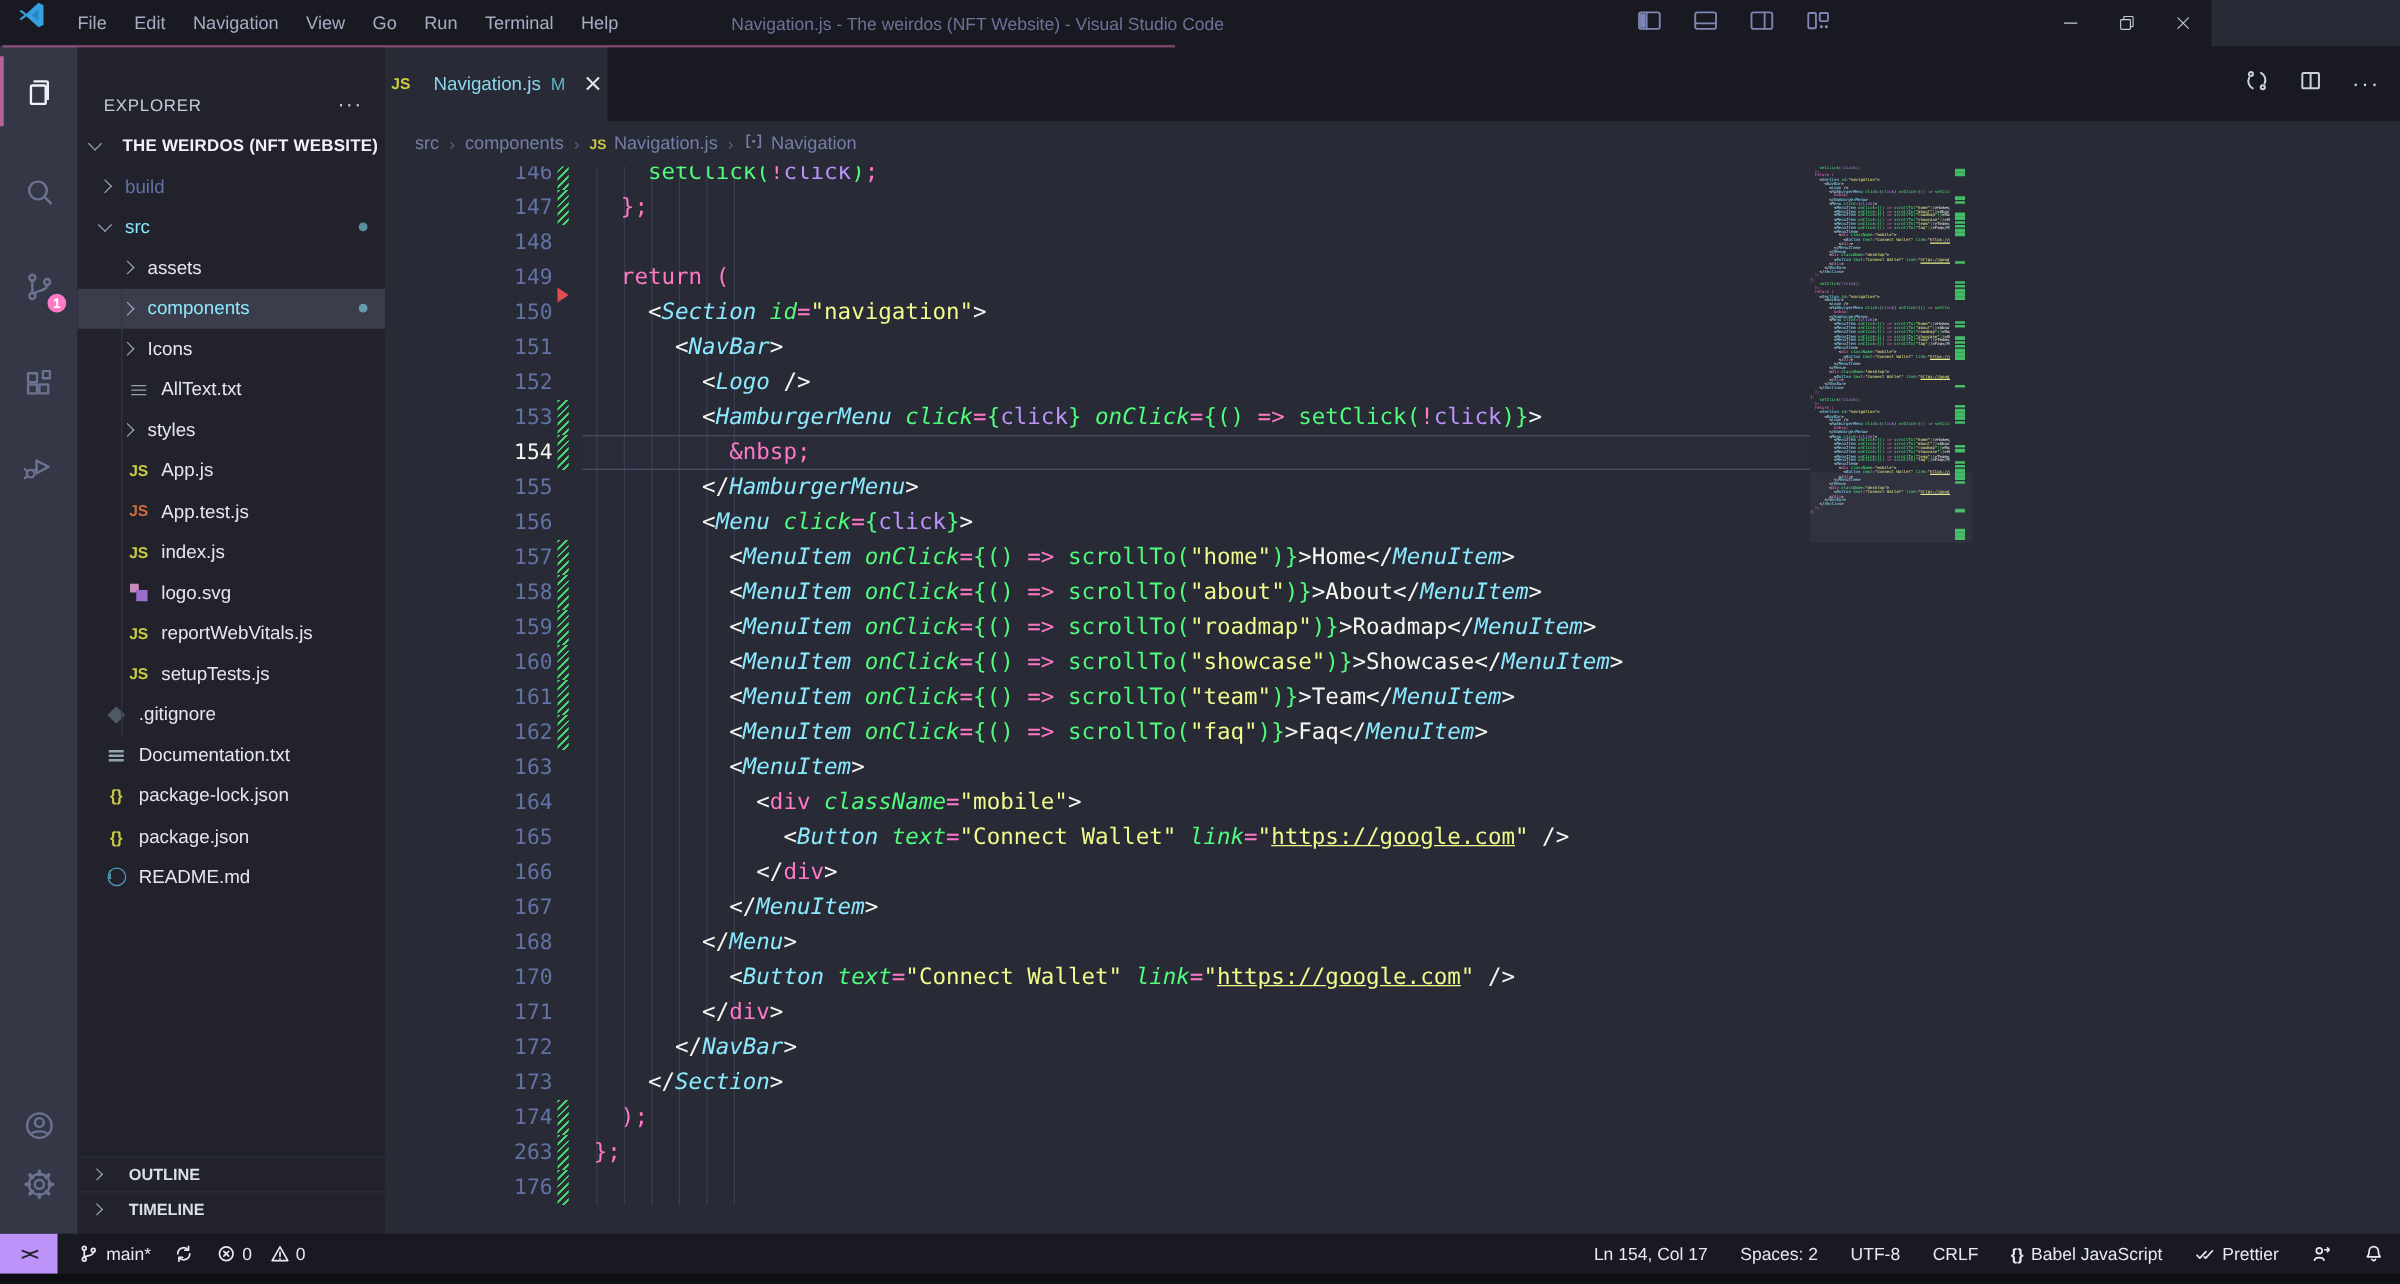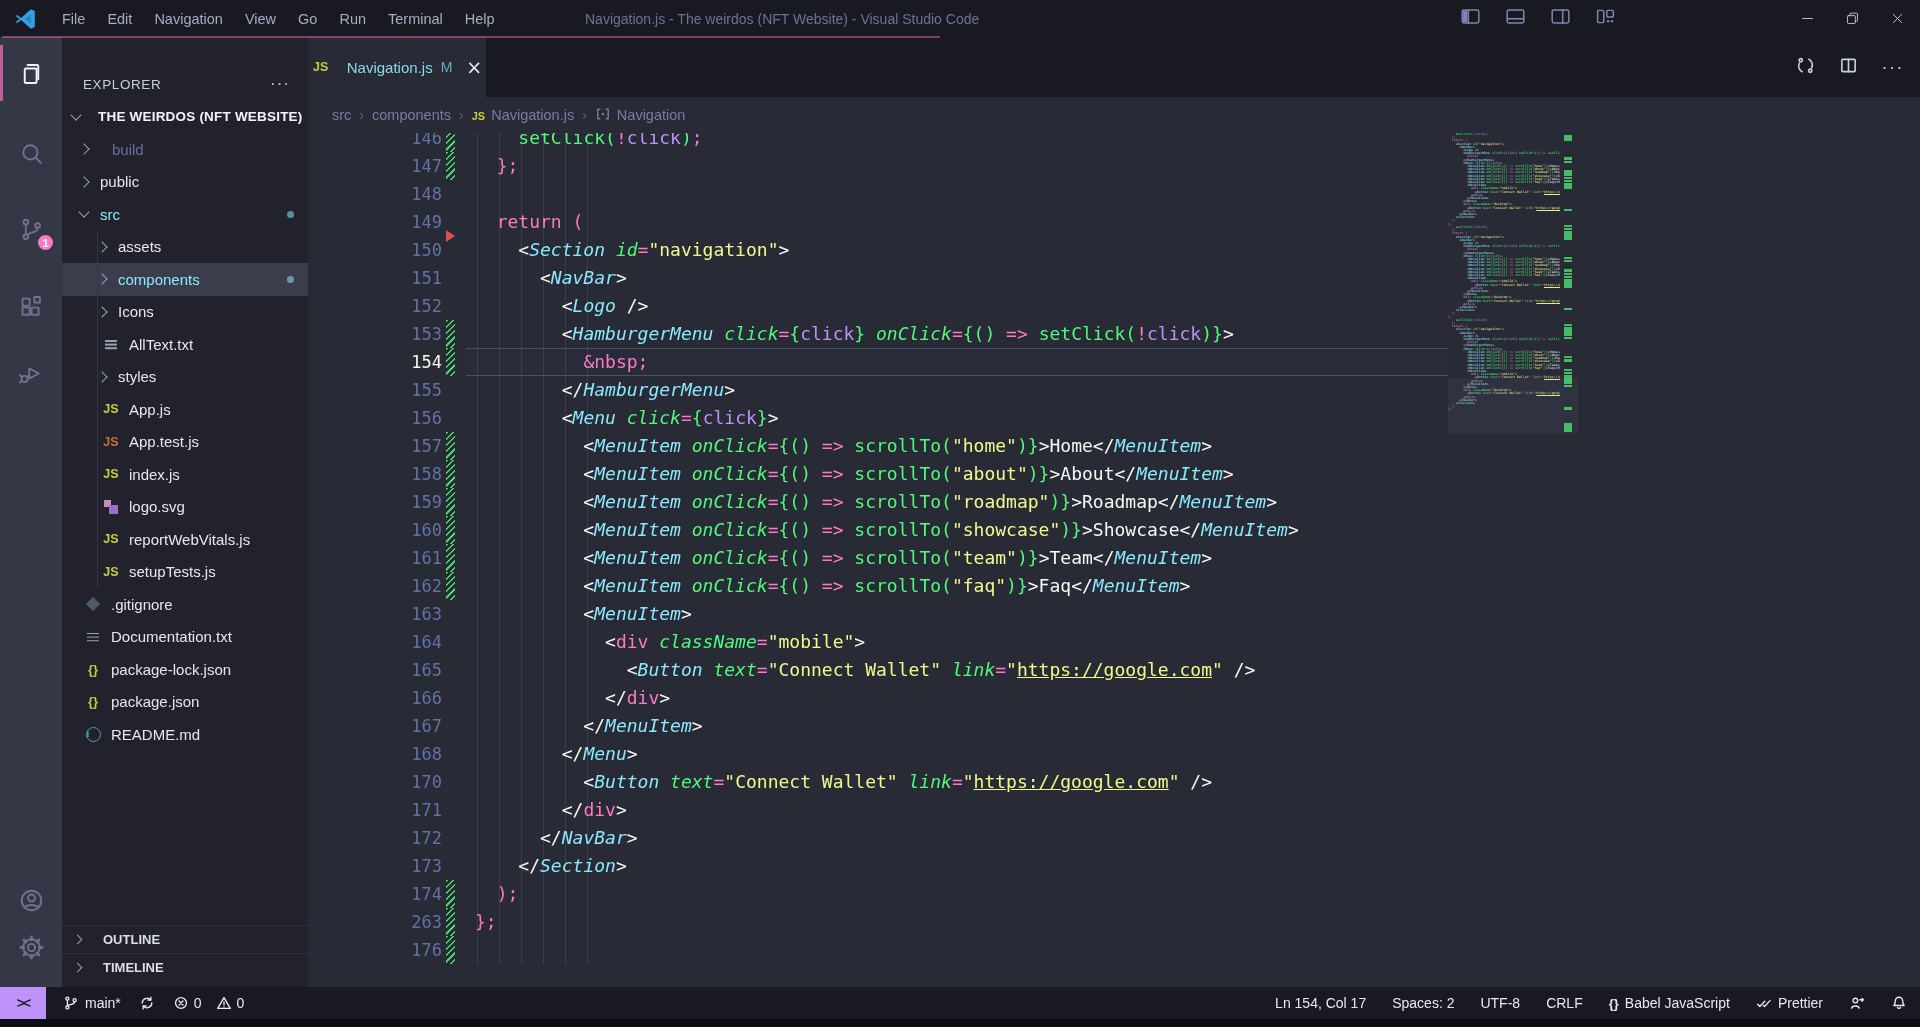--- a/index.html
+++ b/index.html
@@ -1,21 +1,21 @@
 <!DOCTYPE html>
 <html><head>
 <meta charset="utf-8">
 <style>
   * { margin:0; padding:0; box-sizing:border-box; }
   html,body { width:1920px; height:1027px; overflow:hidden; background:#282a36;
     font-family:"Liberation Sans", sans-serif; }
 
   
-  .titlebar { position:absolute; left:0; top:0; width:1920px; height:37px; background:#191a21;
-    display:flex; align-items:center; }
+  .titlebar { position:absolute; left:0; top:0; width:1769px; height:37px; background:#191a21;
+    display:flex; }
   .vscode-logo { width:24px; height:24px; margin:0 14px 0 13px; display:flex; align-items:center; }
   .menus { display:flex; align-items:center; height:100%; }
   .menu-item { color:#a7acc4; font-size:14.5px; padding:0 11px; height:100%; display:flex; align-items:center; cursor:default; }
   .win-title { position:absolute; left:585px; top:0; height:37px; display:flex; align-items:center;
     color:#6b7398; font-size:14px; }
   .layout-btns { position:absolute; right:304px; top:0; height:37px; display:flex; align-items:center; gap:24px; color:#7d86b4; }
   .layout-btns svg { width:21px; height:21px; }
   .win-controls { position:absolute; right:0; top:0; height:37px; display:flex; }
   .win-btn { width:45px; height:37px; display:flex; align-items:center; justify-content:center; color:#c6c9d6; }
   .win-btn svg { width:17px; height:17px; stroke-width:1.3; }
@@ -38,21 +38,21 @@
   .sidebar { position:absolute; left:62px; top:37px; width:246px; height:950px; background:#21222c; }
   .sb-head { position:absolute; left:21px; top:33px; height:28px; display:flex; align-items:center;
     color:#c8ccda; font-size:13.5px; letter-spacing:0.6px; }
   .sb-more { position:absolute; right:18px; top:33px; height:28px; display:flex; align-items:center;
     color:#c8ccda; font-size:17px; letter-spacing:1px; }
   .sb-section { position:absolute; left:0; top:63px; width:246px; height:33px; display:flex; align-items:center;
     color:#f2f3f8; font-weight:bold; font-size:13.5px; padding-left:10px; gap:6px; letter-spacing:0.2px; }
   .tree { position:absolute; left:0; top:96px; width:246px; }
   .tree-row { height:32.5px; display:flex; align-items:center; color:#e6e7ee; font-size:15px; position:relative; }
   .tree-row.selected { background:#3b3d4c; }
-  .tree-row.dim { color:#6272a4;gap:12px; }
+  .tree-row.dim { color:#6272a4; }
   .tree-row.modified { color:#8be9fd; }
   .chev { width:8px; height:8px; border-right:1.7px solid #9aa0b4; border-bottom:1.7px solid #9aa0b4;
     display:inline-block; flex:none; }
   .chev.right { transform:rotate(-45deg); margin-right:12px; }
   .chev.down  { transform:rotate(45deg); margin-right:12px; margin-top:-4px; }
   .d1f { padding-left:18px; } .d2f { padding-left:36px; }
   .d1x { padding-left:22px; } .d2x { padding-left:40px; }
   .dot { width:7px; height:7px; border-radius:50%; background:#8be9fd; opacity:0.55; margin-left:auto; margin-right:14px; flex:none; }
   .tree-guide { position:absolute; left:35px; top:193.5px; width:1px; height:357.5px; background:#33354a; }
   .fi { display:inline-flex; width:18px; height:18px; align-items:center; justify-content:center;
@@ -249,24 +249,20 @@
   <div class="sb-head">EXPLORER</div>
   <div class="sb-more">···</div>
   <div class="sb-section">
     <span class="chev down"></span>
     <span>THE WEIRDOS (NFT WEBSITE)</span>
   </div>
   <div class="tree" id="tree">
       <div class="tree-row d1f dim">
         <span class="chev right"></span>
         <span>build</span>
-      </div>
-      <div class="tree-row d1f">
-        <span class="chev right"></span>
-        <span>public</span>
       </div>
       <div class="tree-row d1f modified">
         <span class="chev down"></span>
         <span>src</span>
         <span class="dot"></span>
       </div>
       <div class="tree-row d2f">
         <span class="chev right"></span>
         <span>assets</span>
       </div>

